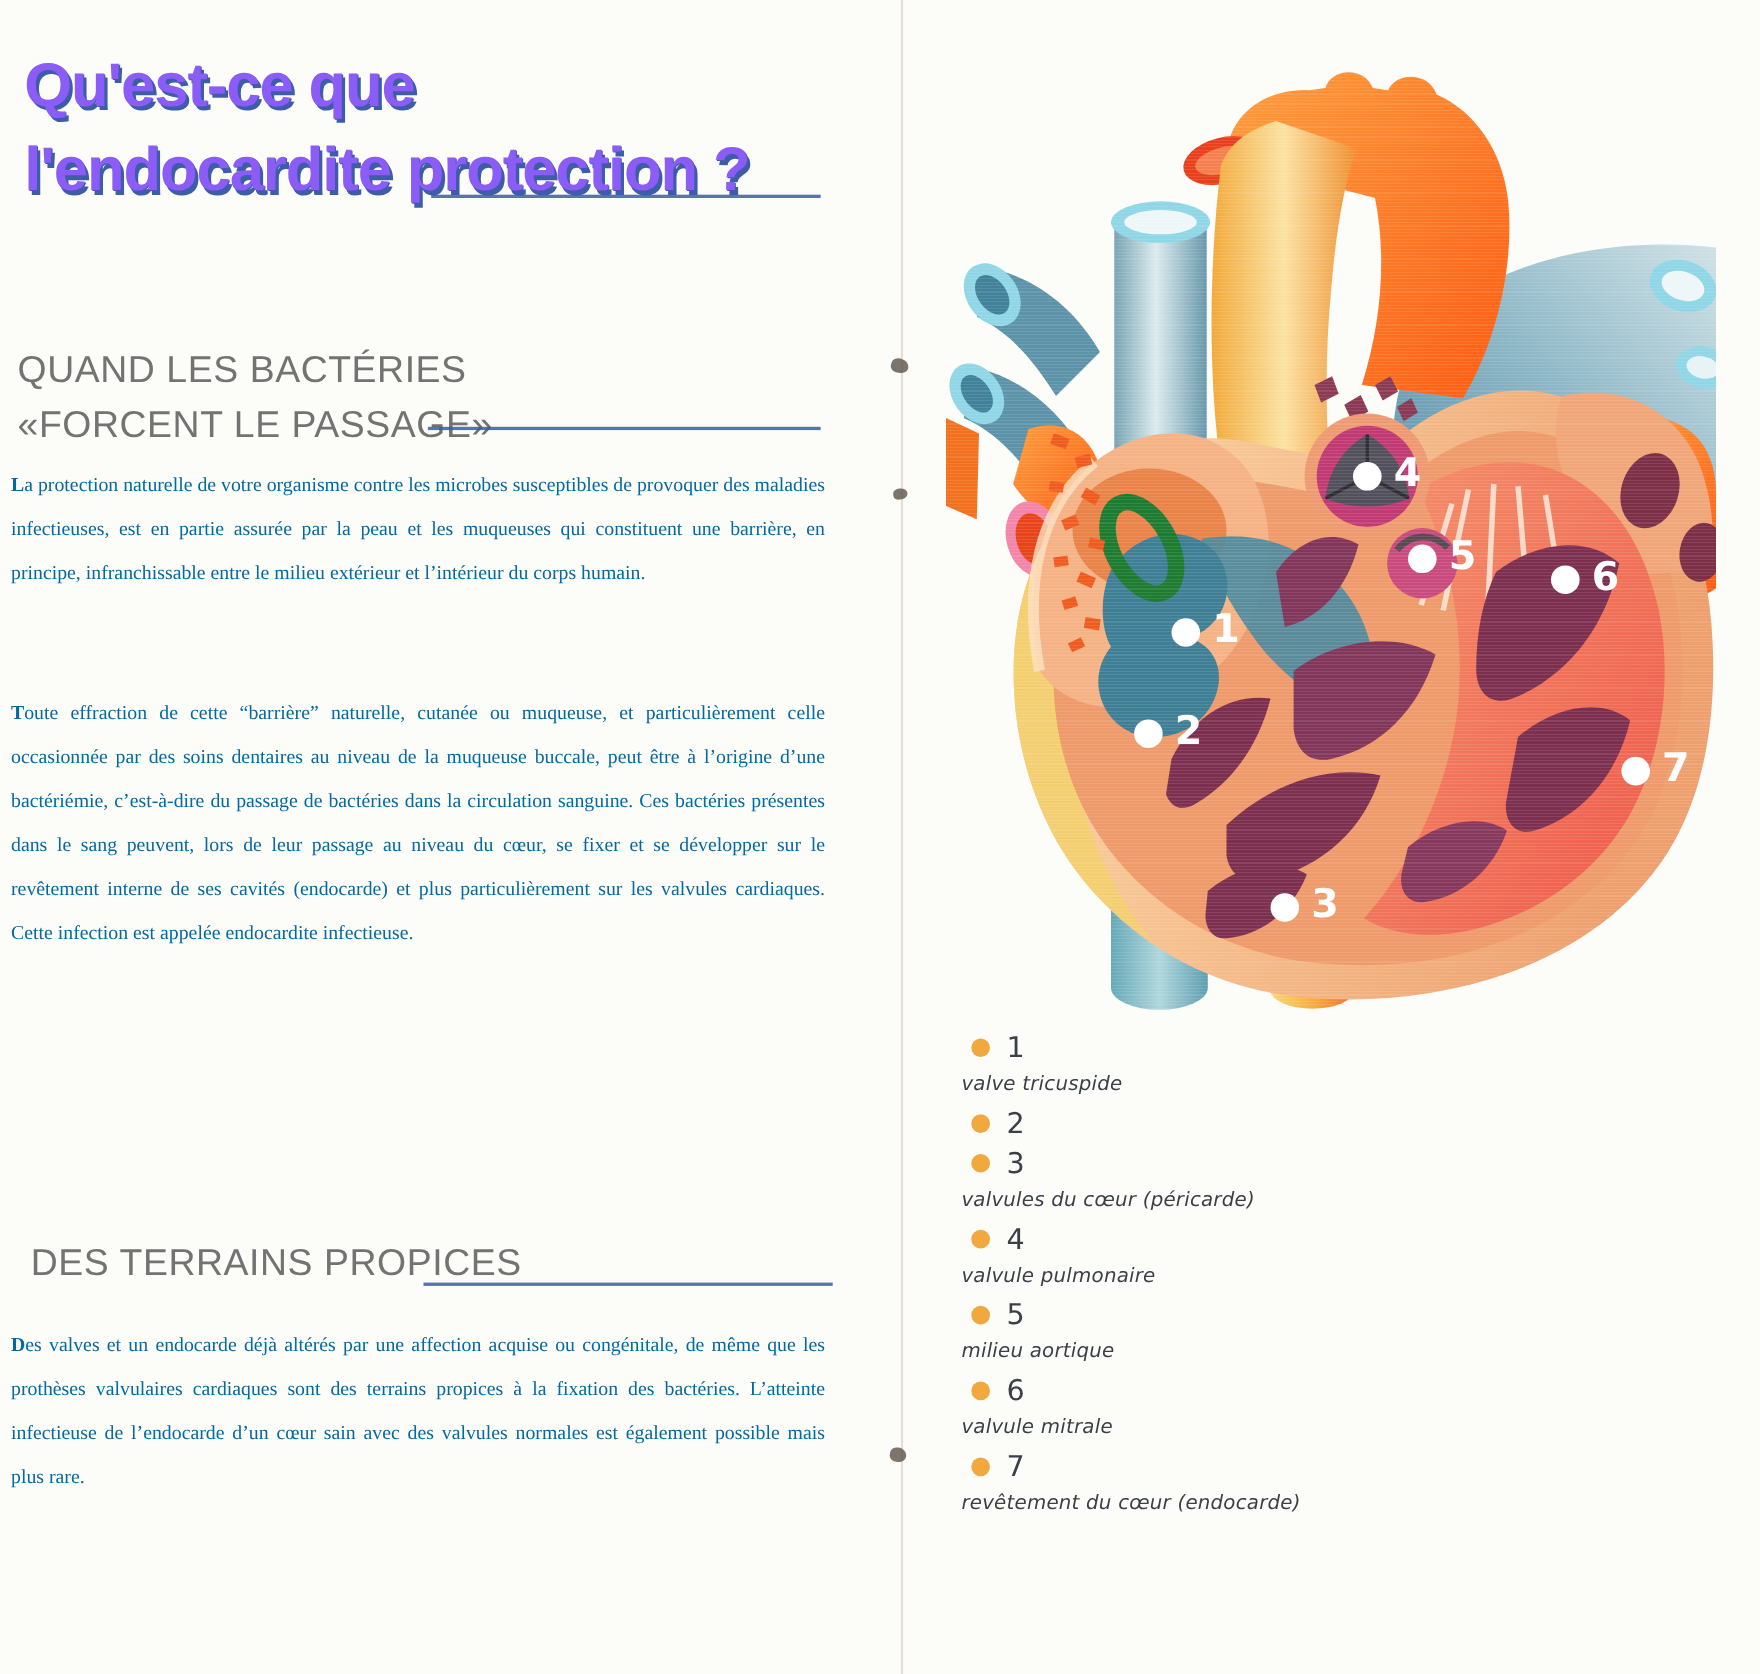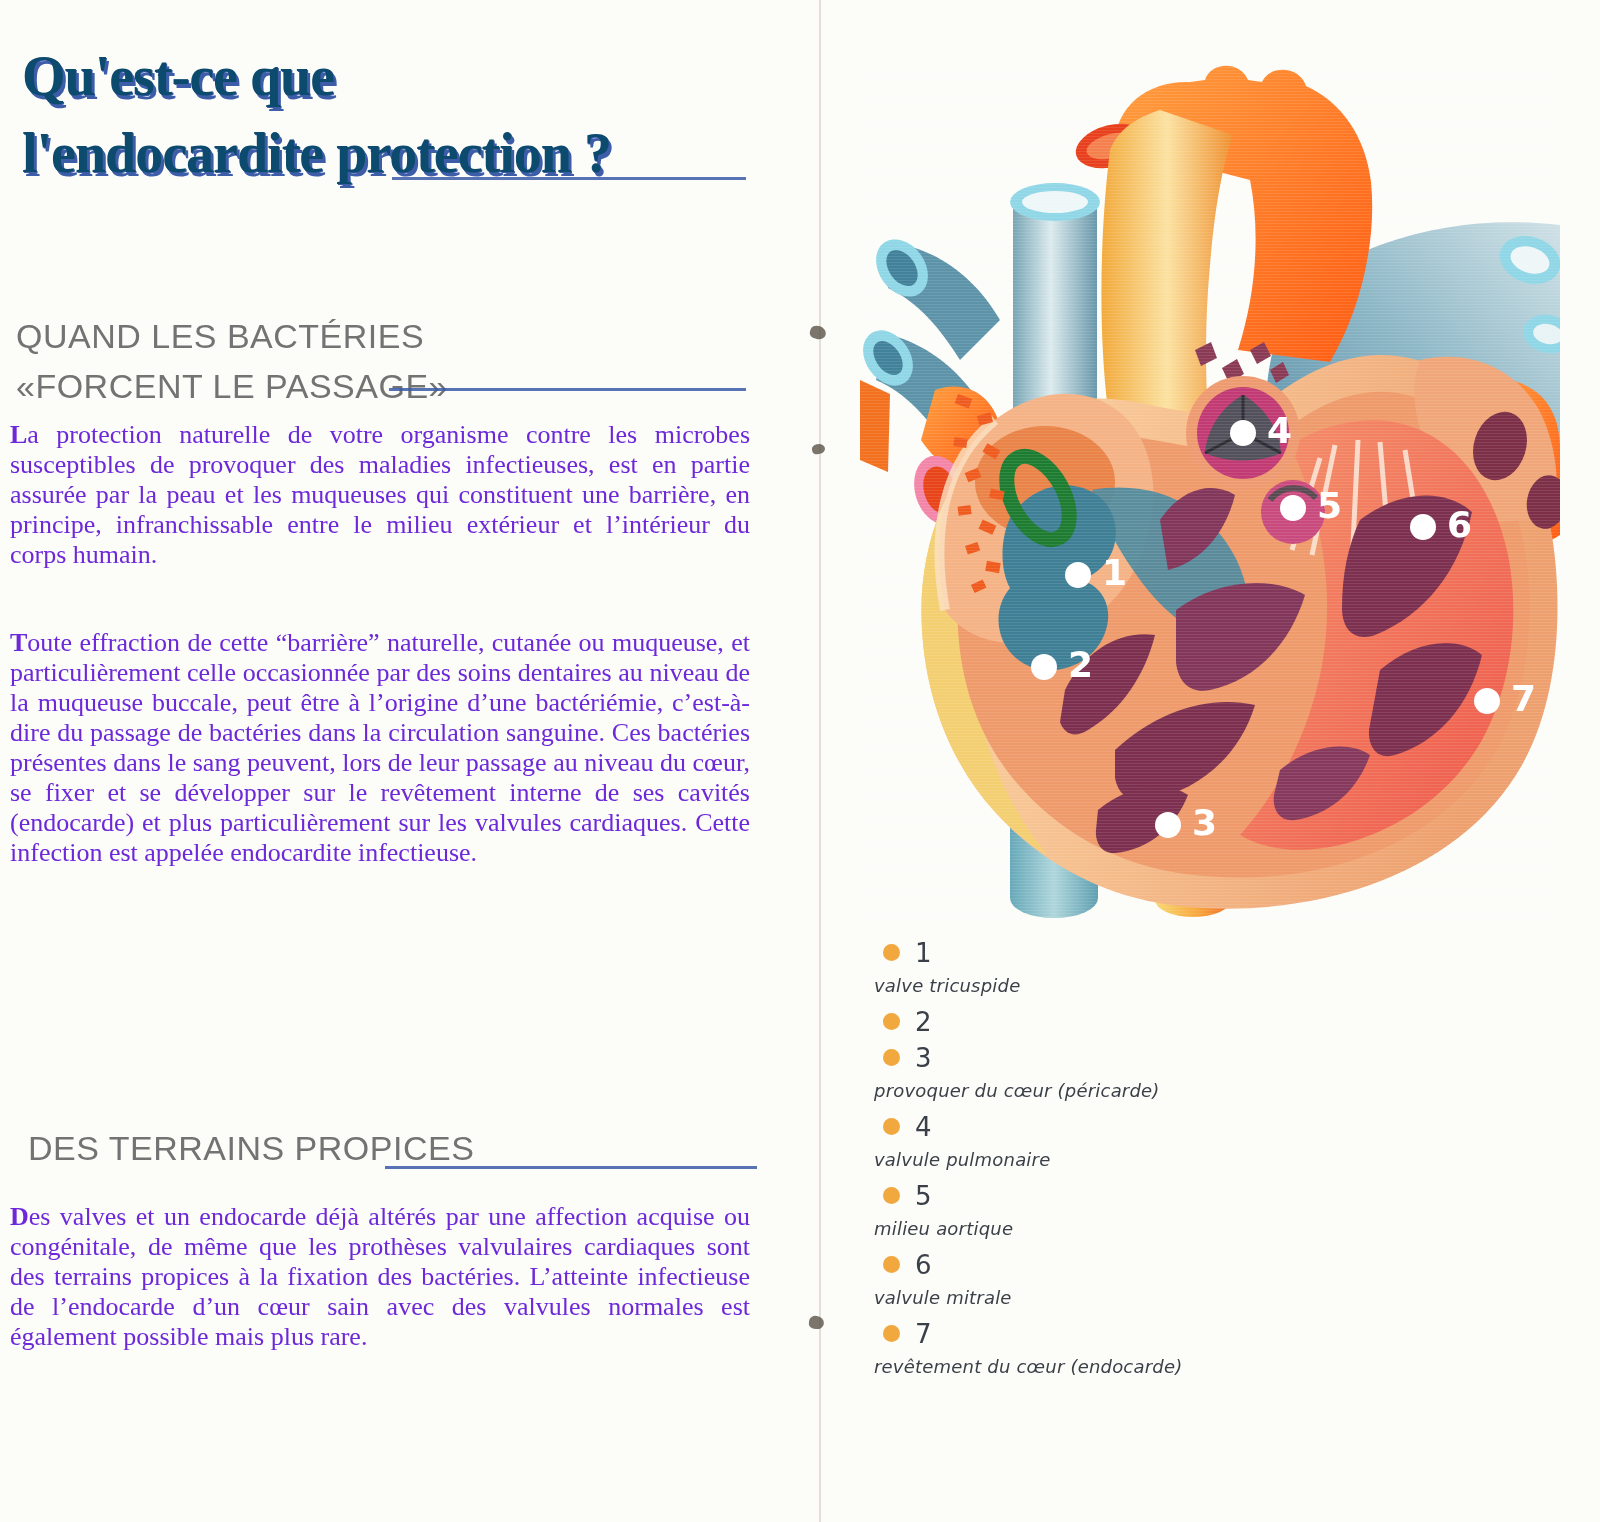--- a/index.html
+++ b/index.html
@@ -5,44 +5,44 @@
   html,body{margin:0;padding:0;}
   body{
     width:1600px;height:1522px;position:relative;overflow:hidden;
     background:#fcfcf9;
     font-family:"Liberation Serif", serif;
     color:#141414;
   }
   
   .title{
     position:absolute;left:22px;top:0px;
-    font-family:Liberation Serif, serif;
+    font-family:Liberation Sans, sans-serif;
     font-weight:700;font-size:56px;line-height:77px;
-    color:#0c4a6e;
+    color:#8b5cf6;
     text-shadow:3px 4px 0 #3E5DA9, 1px 1px 0 #3E5DA9;
     letter-spacing:-1px;white-space:nowrap;
   }
   .rule{
     position:absolute;height:3px;background:#3A5BA8;opacity:.85;
   }
   .rule.title-rule{left:392px;top:177px;width:354px;}
   .rule.h1-rule{left:389px;top:388px;width:357px;}
   .rule.h2-rule{left:385px;top:1166px;width:372px;}
   .sec-heading{
     position:absolute;left:16px;
     font-family:"Liberation Sans", sans-serif;
     font-weight:400;font-size:34px;line-height:50px;
     color:#737373;letter-spacing:.5px;white-space:nowrap;
   }
   .sec-heading.h1{top:283px;}
   .sec-heading.h2{top:1095px;margin-left:12px;}
   .body-par{
     position:absolute;left:10px;width:740px;margin:0;
-    font-size:26px;line-height:30px;text-align:justify;
-    color:#6d28d9;
+    font-size:18px;line-height:40px;text-align:justify;
+    color:#0369a1;
   }
   .body-par::first-letter{font-weight:700;}
   .body-par.p1{top:420px;}
   .body-par.p2{top:628px;}
   .body-par.p3{top:1202px;font-family:Liberation Serif, serif;}
   
   .gutter{
     position:absolute;left:819px;top:0;width:2px;height:1522px;
     background:rgba(185,165,150,.35);
   }
@@ -356,21 +356,21 @@
     <div class="legend-numrow">
       <span class="legend-bullet"></span>
       <span class="legend-num">2</span>
     </div>
   </div>
   <div class="legend-item">
     <div class="legend-numrow">
       <span class="legend-bullet"></span>
       <span class="legend-num">3</span>
     </div>
-    <div class="legend-label">provoquer du cœur (péricarde)</div>
+    <div class="legend-label">valvules du cœur (péricarde)</div>
   </div>
   <div class="legend-item">
     <div class="legend-numrow">
       <span class="legend-bullet"></span>
       <span class="legend-num">4</span>
     </div>
     <div class="legend-label">valvule pulmonaire</div>
   </div>
   <div class="legend-item">
     <div class="legend-numrow">

